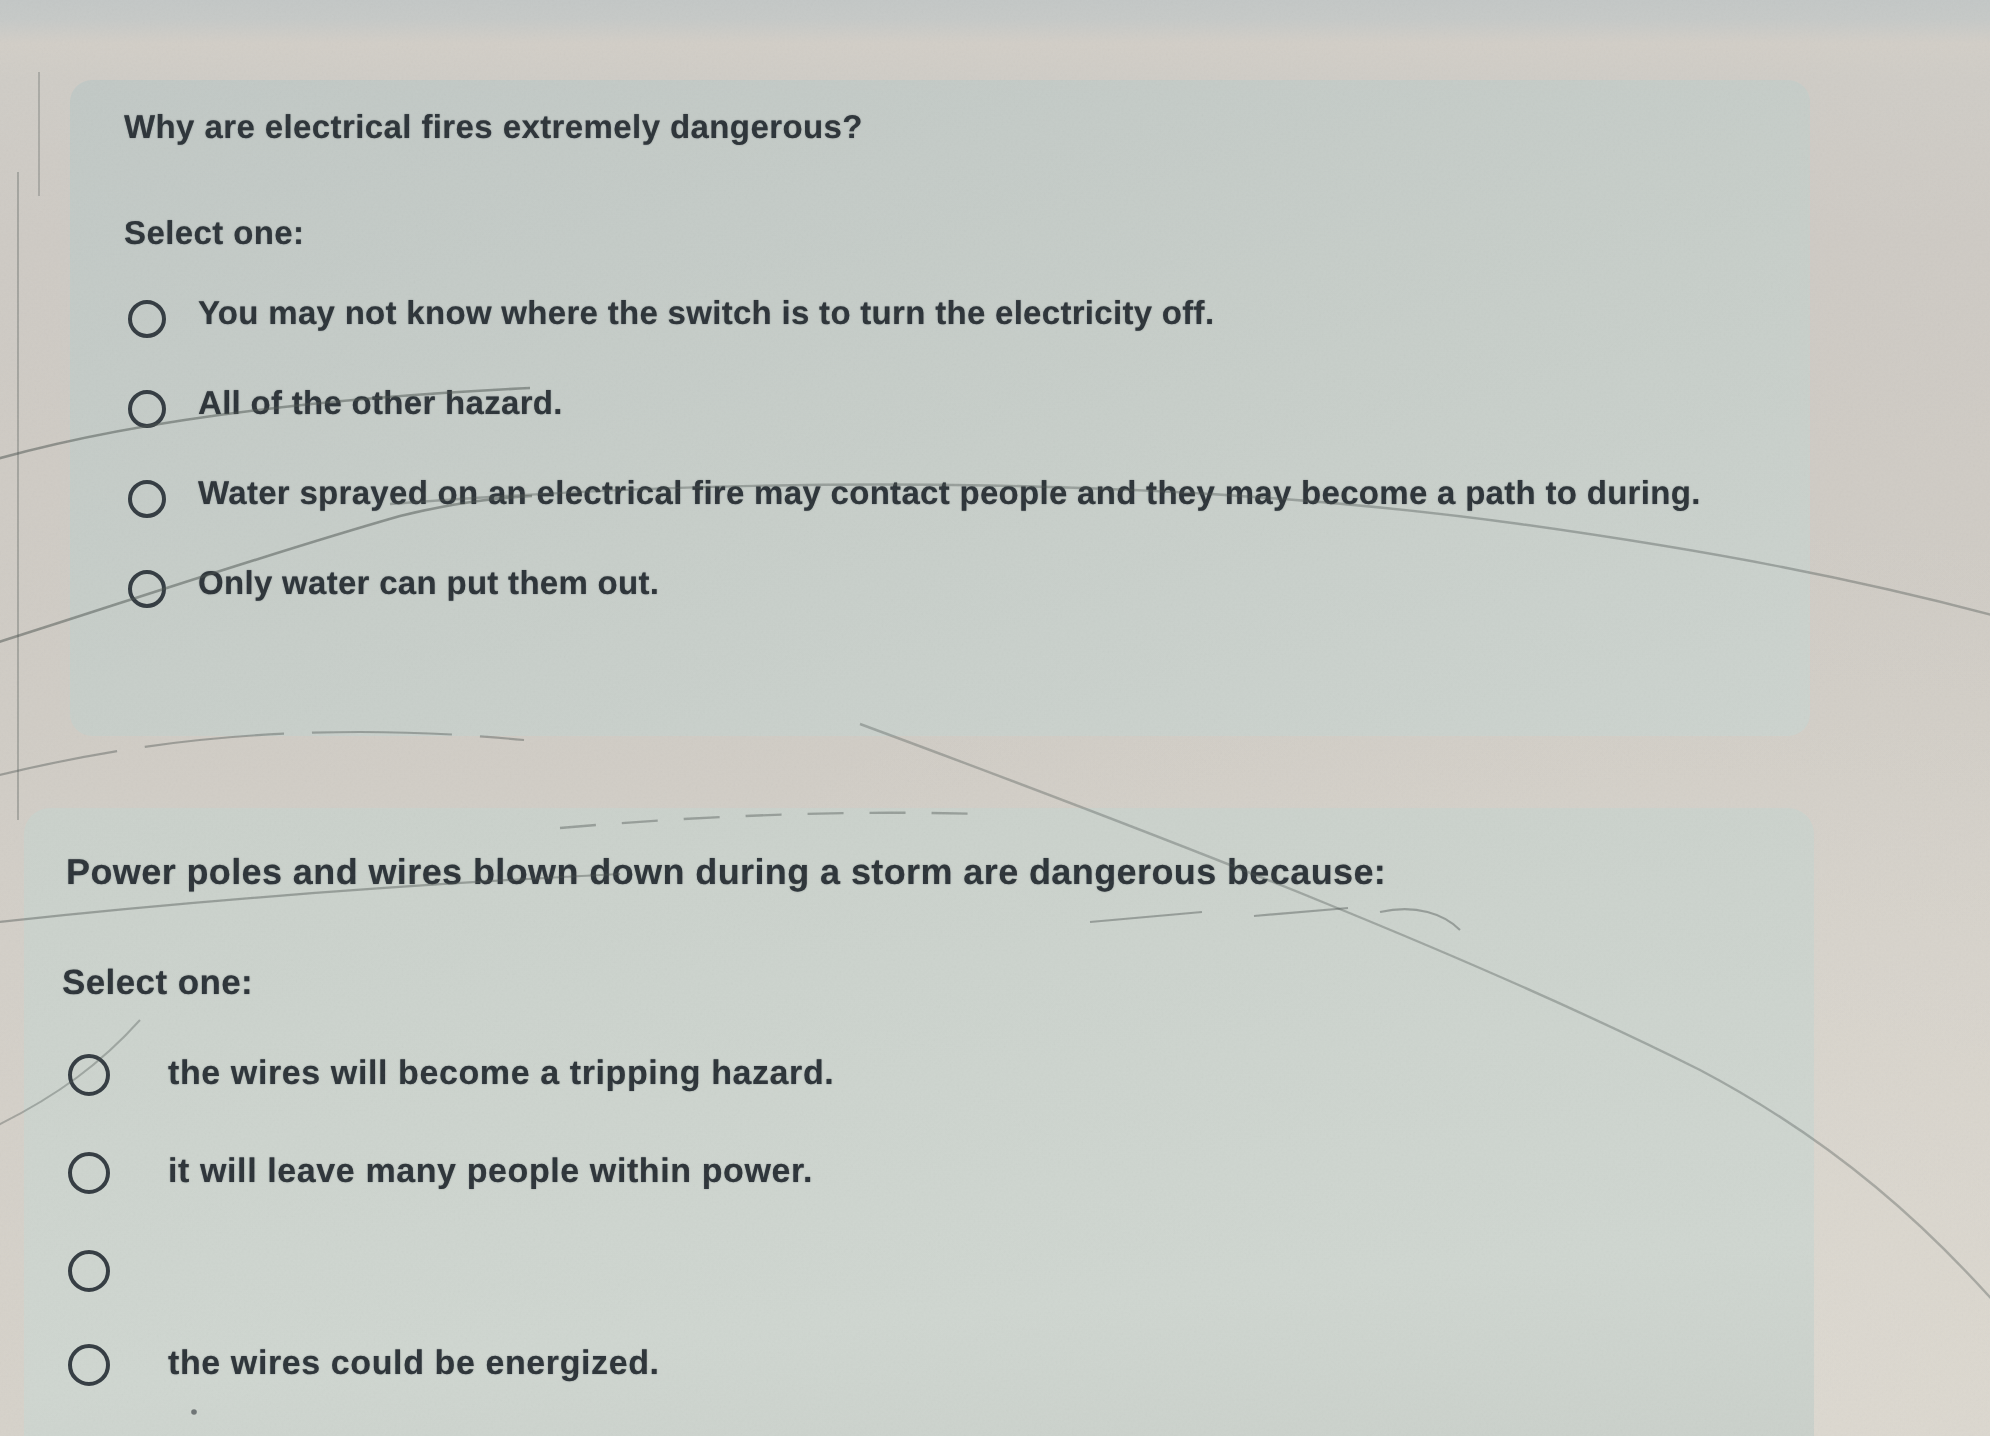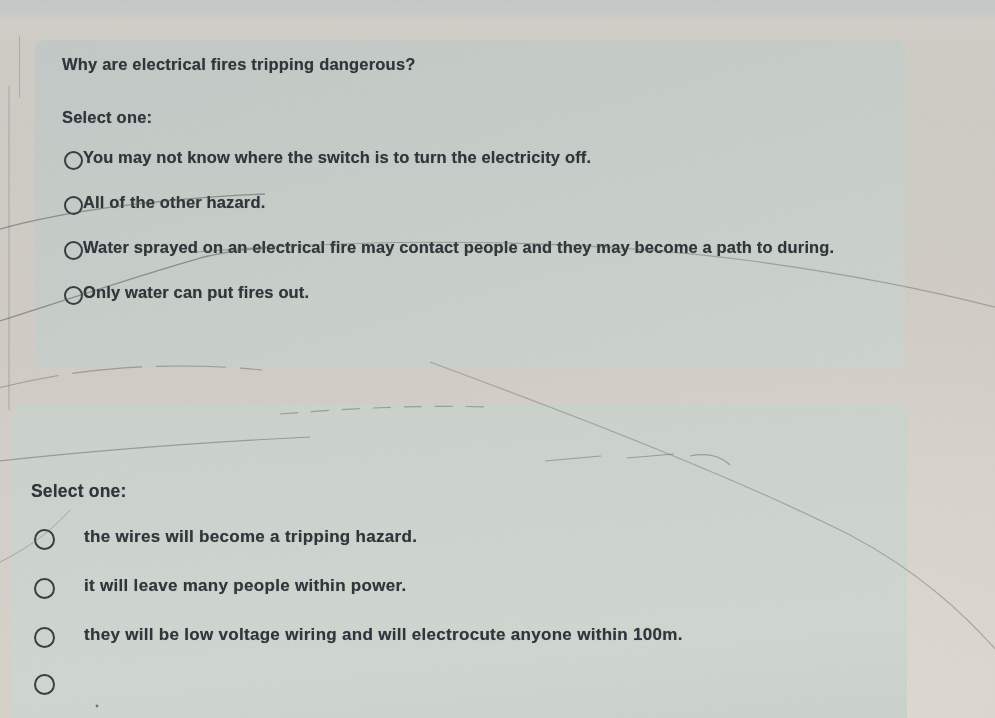--- a/index.html
+++ b/index.html
@@ -27,78 +27,79 @@
     left:12px;top:404px;width:895px;height:340px;border-radius:13px;
     background:linear-gradient(175deg,#cad1cb 0%,#cfd6d0 70%,#c9cfc9 100%);
   }
   .prompt,.select,.opt-label{
     font-weight:700;
     text-shadow:0 0 0.7px rgba(44,51,56,0.55);
   }
   .q1 .prompt{position:absolute;left:27px;top:15px;font-size:16.5px;letter-spacing:0.2px;}
   .q1 .select{position:absolute;left:27px;top:68px;font-size:16.5px;letter-spacing:0.2px;}
   .q1 .options{position:absolute;left:29px;top:104px;width:826px;}
-  .q1 .opt{display:flex;align-items:flex-end;margin-bottom:19px;}
+  .q1 .opt{display:flex;align-items:center;gap:16px;margin-bottom:19px;}
   .q1 .opt-label{font-size:16.5px;line-height:26px;letter-spacing:0.15px;max-width:792px;}
   .q1 .radio{width:15px;height:15px;border:2px solid #333b41;border-radius:50%;flex:none;margin-top:4px;background:transparent;}
 
   .q2 .prompt{position:absolute;left:21px;top:22px;font-size:18px;letter-spacing:0.2px;}
   .q2 .select{position:absolute;left:19px;top:77px;font-size:17.5px;letter-spacing:0.2px;}
   .q2 .options{position:absolute;left:22px;top:119px;width:850px;}
-  .q2 .opt{display:flex;align-items:flex-end;gap:29px;margin-bottom:22px;}
+  .q2 .opt{display:flex;align-items:flex-start;gap:29px;margin-bottom:22px;}
   .q2 .opt-label{font-size:17px;line-height:27px;letter-spacing:0.3px;}
   .q2 .radio{width:17px;height:17px;border:2px solid #333b41;border-radius:50%;flex:none;margin-top:4px;background:transparent;}
 
   .overlay{position:absolute;left:0;top:0;pointer-events:none;}
 </style>
 </head>
 <body>
 
 <div class="page">
 
   <section class="card q1">
-    <div class="prompt">Why are electrical fires tripping dangerous?</div>
+    <div class="prompt">Why are electrical fires extremely dangerous?</div>
     <div class="select">Select one:</div>
     <div class="options">
       <div class="opt">
         <span class="radio"></span>
         <span class="opt-label">You may not know where the switch is to turn the electricity off.</span>
       </div>
       <div class="opt">
         <span class="radio"></span>
         <span class="opt-label">All of the other hazard.</span>
       </div>
       <div class="opt">
         <span class="radio"></span>
         <span class="opt-label">Water sprayed on an electrical fire may contact people and they may become a path to during.</span>
       </div>
       <div class="opt">
         <span class="radio"></span>
-        <span class="opt-label">Only water can put fires out.</span>
+        <span class="opt-label">Only water can put them out.</span>
       </div>
     </div>
   </section>
 
   <section class="card q2">
+    <div class="prompt">Power poles and wires blown down during a storm are dangerous because:</div>
     <div class="select">Select one:</div>
     <div class="options">
       <div class="opt">
         <span class="radio"></span>
         <span class="opt-label">the wires will become a tripping hazard.</span>
       </div>
       <div class="opt">
         <span class="radio"></span>
         <span class="opt-label">it will leave many people within power.</span>
       </div>
       <div class="opt">
         <span class="radio"></span>
-        <span class="opt-label">they will be low voltage wiring and will electrocute anyone within 100m.</span>
       </div>
       <div class="opt">
         <span class="radio"></span>
+        <span class="opt-label">the wires could be energized.</span>
       </div>
     </div>
   </section>
 
   <svg class="overlay" width="995" height="718" viewBox="0 0 995 718">
     <g fill="none" stroke="#49514e">
       <path d="M -10 232 C 50 214, 140 200, 265 194" stroke-width="1.3" opacity="0.5"></path>
       <path d="M 195 252 C 400 236, 600 240, 760 262 C 860 276, 930 290, 998 308" stroke-width="1.2" opacity="0.38"></path>
       <path d="M -10 324 C 60 302, 130 278, 200 258 C 228 251, 248 249, 266 248" stroke-width="1.3" opacity="0.5"></path>
       <path d="M -10 390 C 60 372, 120 366, 180 366 C 215 366, 240 368, 262 370" stroke-width="1.1" opacity="0.4" stroke-dasharray="70 14"></path>

